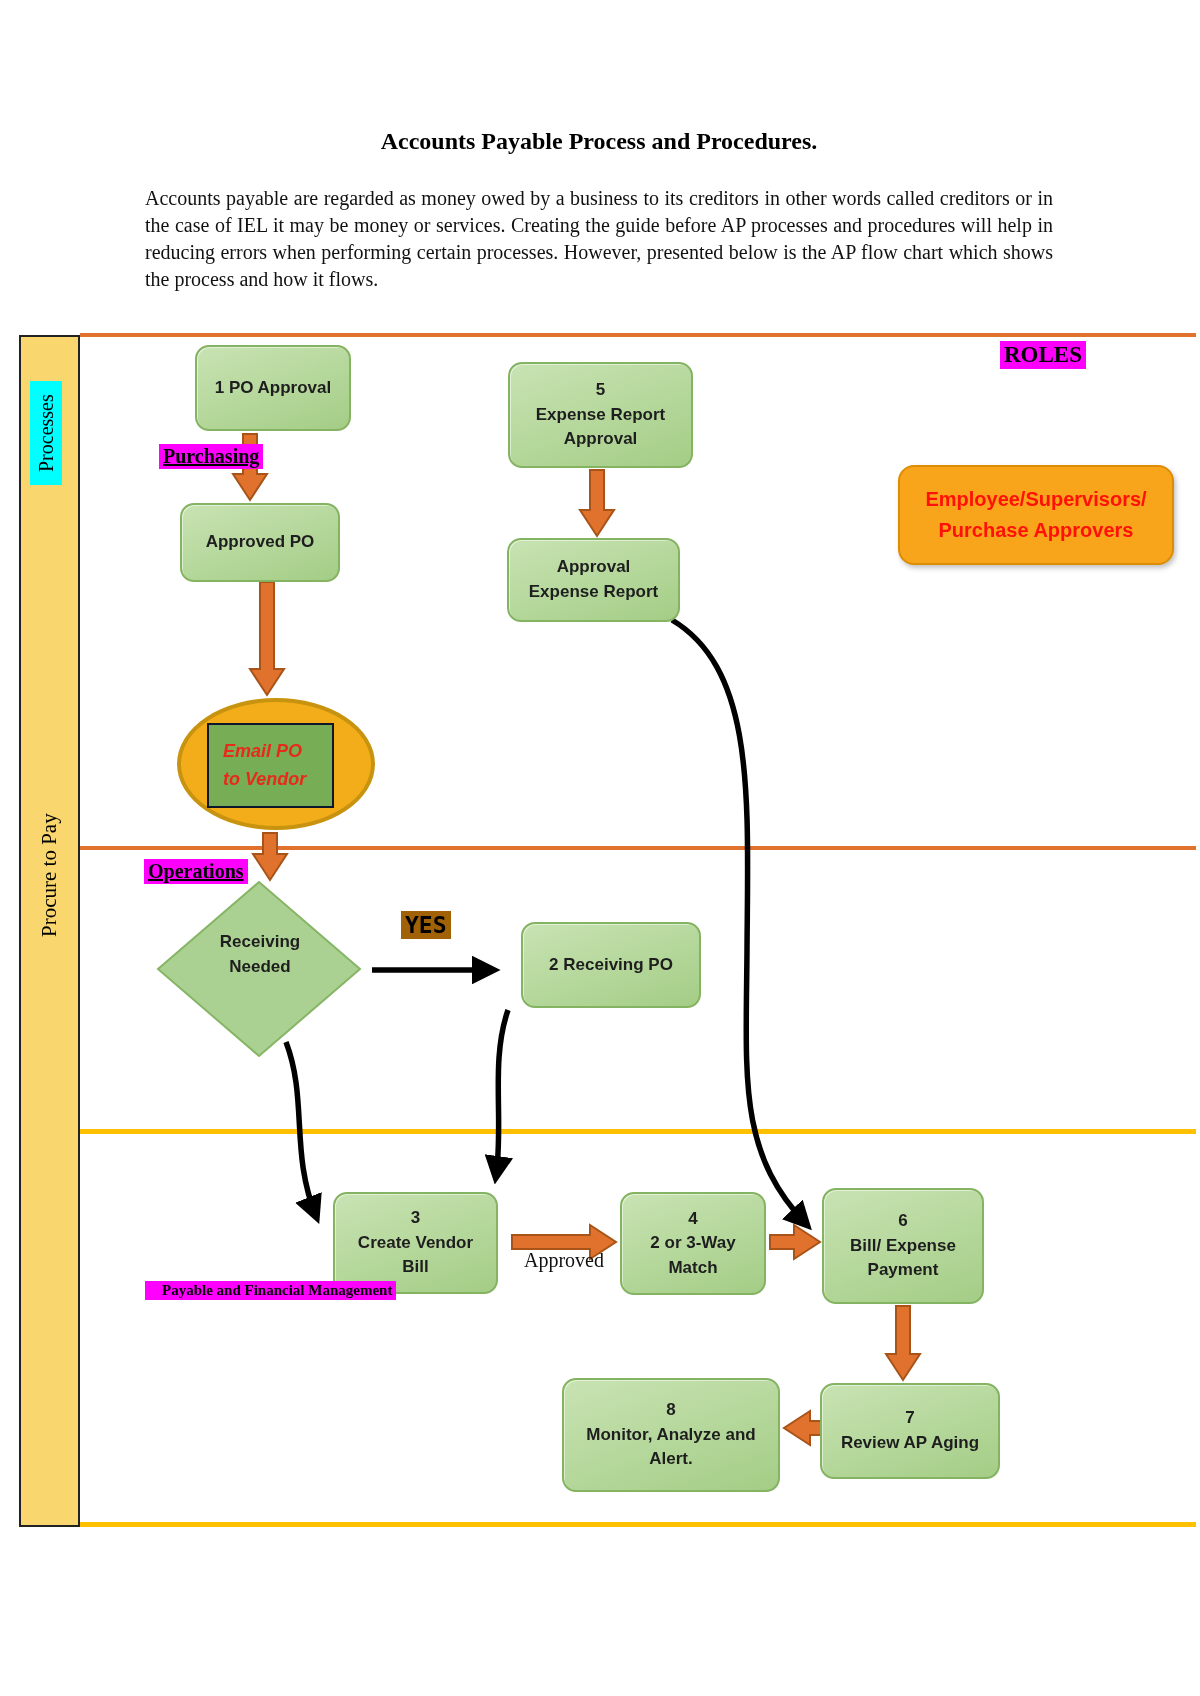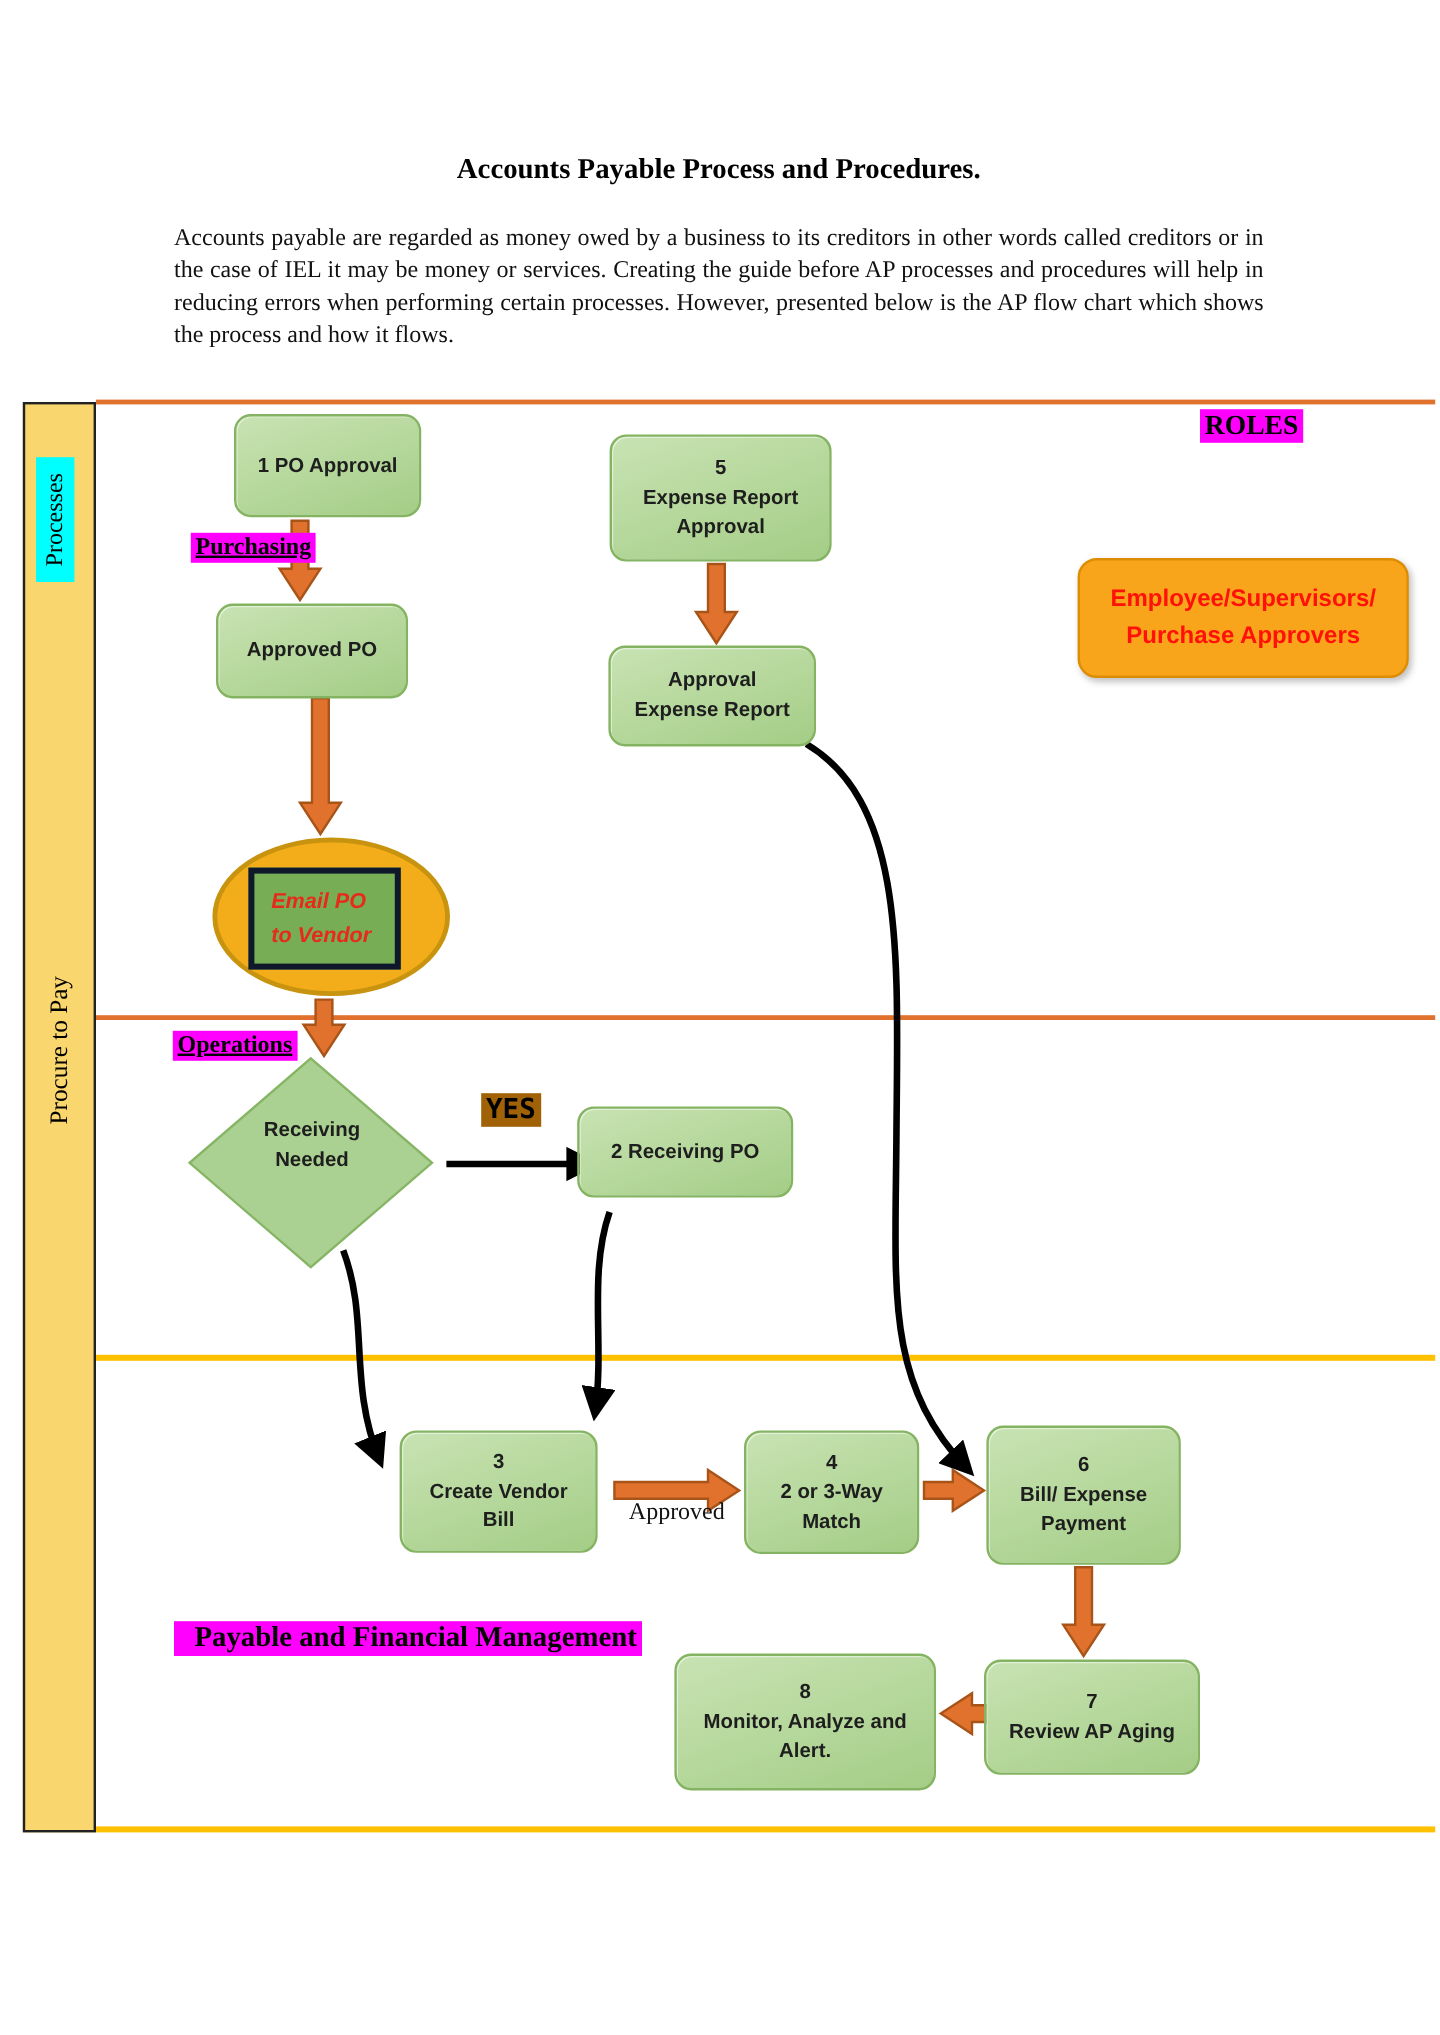--- a/index.html
+++ b/index.html
@@ -30,33 +30,33 @@
         font-size:17px;line-height:1.45;
         background:linear-gradient(160deg,#c8e3b3 0%,#a4cd86 100%);
         border:2px solid #84b361;border-radius:14px;box-sizing:border-box;
         box-shadow:inset 1px 1px 0 rgba(255,255,255,.5);}
   .diamond-text{position:absolute;left:185px;top:930px;width:150px;text-align:center;
                 font-weight:bold;color:#1e1e1e;font-size:17px;line-height:1.45;
                 white-space:pre-line;}
   .ellipse{position:absolute;left:177px;top:698px;width:198px;height:132px;
            background:#f3ad1b;border:4px solid #c8930f;border-radius:50%;box-sizing:border-box;}
   .inner-rect{position:absolute;left:207px;top:723px;width:127px;height:85px;
-              background:#76ad55;border:5px solid #0f172a;box-sizing:border-box;
+              background:#76ad55;border:2px solid #0f172a;box-sizing:border-box;
               display:flex;align-items:center;}
   .inner-rect span{font-weight:bold;font-style:italic;color:#e82a1a;font-size:18px;
                    line-height:1.55;padding-left:14px;white-space:pre-line;text-align:left;}
   
   .hl{position:absolute;font-family:"Liberation Serif",serif;font-weight:bold;color:#000;
       padding:1px 4px;}
   .bg-magenta{background:#ff00ff;}
   .bg-yellow{background:#a16207;}
   .u{text-decoration:underline;}
   .lbl-purchasing{left:159px;top:444px;font-size:20px;}
   .lbl-operations{left:144px;top:859px;font-size:20px;}
-  .lbl-payable{left:145px;top:1351px;font-size:24px;padding-left:17px;}
+  .lbl-payable{left:145px;top:1281px;font-size:15px;padding-left:17px;}
   .lbl-roles{left:968px;top:341px;font-size:23px;margin-left:32px;}
   .lbl-yes{left:401px;top:911px;font-size:23px;font-family:"DejaVu Sans Mono",monospace;}
   .lbl-approved{position:absolute;left:524px;top:1249px;font-family:"Liberation Serif",serif;
                 font-size:20px;color:#111;}
   
   .rolebox{position:absolute;display:flex;align-items:center;justify-content:center;
            text-align:center;white-space:pre-line;font-weight:bold;font-size:20px;line-height:1.55;
            background:#f9a51b;border:2px solid #dd8d04;border-radius:16px;box-sizing:border-box;
            box-shadow:2px 3px 5px rgba(120,120,120,.45);}
   .role1{left:898px;top:465px;width:276px;height:100px;color:#ff1008;}
@@ -112,21 +112,21 @@
     <polygon points="259,882 360,969 259,1056 158,969" fill="#abd192" stroke="#86b565" stroke-width="2"></polygon>
   </svg>
 
   <div class="gbox" style="left:195px;top:345px;width:156px;height:86px;">1 PO Approval</div>
   <div class="gbox" style="left:508px;top:362px;width:185px;height:106px;">5
 Expense Report
 Approval</div>
   <div class="gbox" style="left:180px;top:503px;width:160px;height:79px;">Approved PO</div>
   <div class="gbox" style="left:507px;top:538px;width:173px;height:84px;">Approval
 Expense Report</div>
-  <div class="gbox" style="left:481px;top:922px;width:180px;height:76px;">2 Receiving PO</div>
+  <div class="gbox" style="left:521px;top:922px;width:180px;height:86px;">2 Receiving PO</div>
   <div class="gbox" style="left:333px;top:1192px;width:165px;height:102px;">3
 Create Vendor
 Bill</div>
   <div class="gbox" style="left:620px;top:1192px;width:146px;height:103px;">4
 2 or 3-Way
 Match</div>
   <div class="gbox" style="left:822px;top:1188px;width:162px;height:116px;">6
 Bill/ Expense
 Payment</div>
   <div class="gbox" style="left:820px;top:1383px;width:180px;height:96px;">7

